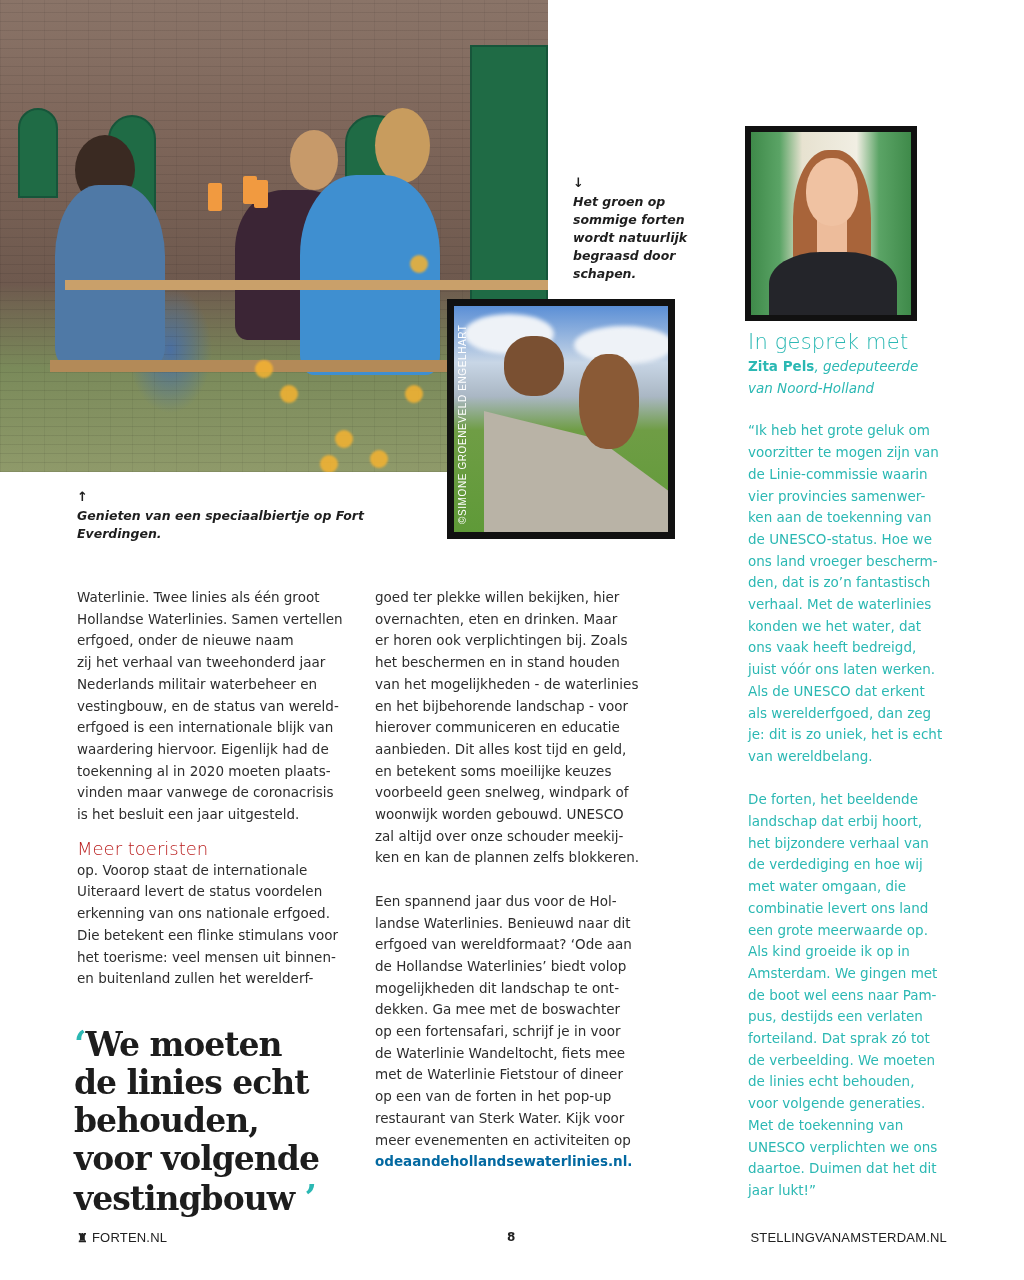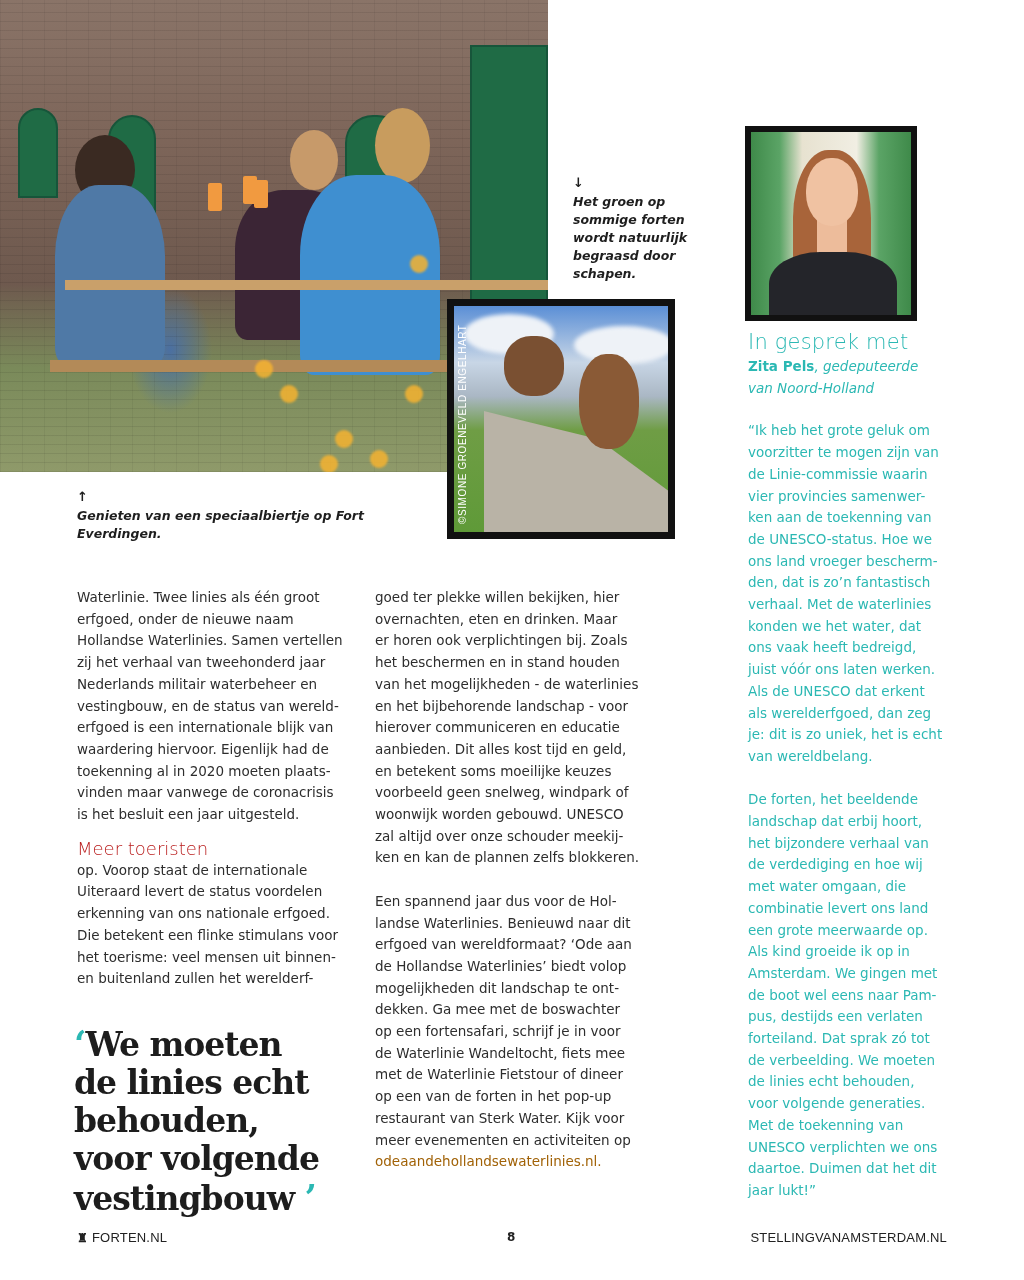--- a/index.html
+++ b/index.html
@@ -76,21 +76,21 @@
   .interview .quote { margin-top: 21px; font-size: 13.5px; line-height: 21.7px; }
   .interview .quote p + p { margin-top: 21.7px; }
   .line { display: block; white-space: nowrap; }
 
   
   .column { position: absolute; font-size: 13.5px; line-height: 21.7px; color: #2d2d2d; }
   .col-left { left: 77px; top: 587px; width: 290px; }
   .col-mid { left: 375px; top: 587px; width: 290px; }
   .col-mid .para2 { margin-top: 21.7px; }
   .subhead { font-family: "DejaVu Sans", sans-serif; font-weight: 300; font-size: 18px; line-height: 22px; color: #b91c1c; margin-top: 12px; }
-  .url { font-weight: normal; color: #a16207; }
+  .url { font-weight: bold; color: #0369a1; }
 
   
   .pullquote { position: absolute; left: 74px; top: 1024px; width: 300px;
     font-family: "DejaVu Serif", "Liberation Serif", serif; font-weight: bold; font-size: 33px; line-height: 38px; letter-spacing: -1px; color: #1d1d1d; }
   .pullquote .mark { color: #2bb8b3; font-size: 36px; }
 
   
   .footer { position: absolute; top: 1230px; font-family: "Liberation Sans", sans-serif; font-size: 13px; color: #222; letter-spacing: 0.2px; }
   .footer-left { left: 77px; }
   .footer-left .tower { font-weight: bold; margin-right: 4px; font-size: 12px; }
@@ -196,22 +196,22 @@
         <span class="line">UNESCO verplichten we ons</span>
         <span class="line">daartoe. Duimen dat het dit</span>
         <span class="line">jaar lukt!”</span>
       </p>
   </div>
 </div>
 
 <div class="column col-left">
   <p>
       <span class="line">Waterlinie. Twee linies als één groot</span>
+      <span class="line">Hollandse Waterlinies. Samen vertellen</span>
       <span class="line">erfgoed, onder de nieuwe naam</span>
-      <span class="line">Hollandse Waterlinies. Samen vertellen</span>
       <span class="line">zij het verhaal van tweehonderd jaar</span>
       <span class="line">Nederlands militair waterbeheer en</span>
       <span class="line">vestingbouw, en de status van wereld-</span>
       <span class="line">erfgoed is een internationale blijk van</span>
       <span class="line">waardering hiervoor. Eigenlijk had de</span>
       <span class="line">toekenning al in 2020 moeten plaats-</span>
       <span class="line">vinden maar vanwege de coronacrisis</span>
       <span class="line">is het besluit een jaar uitgesteld.</span>
     </p>
   <h3 class="subhead">Meer toeristen</h3>

